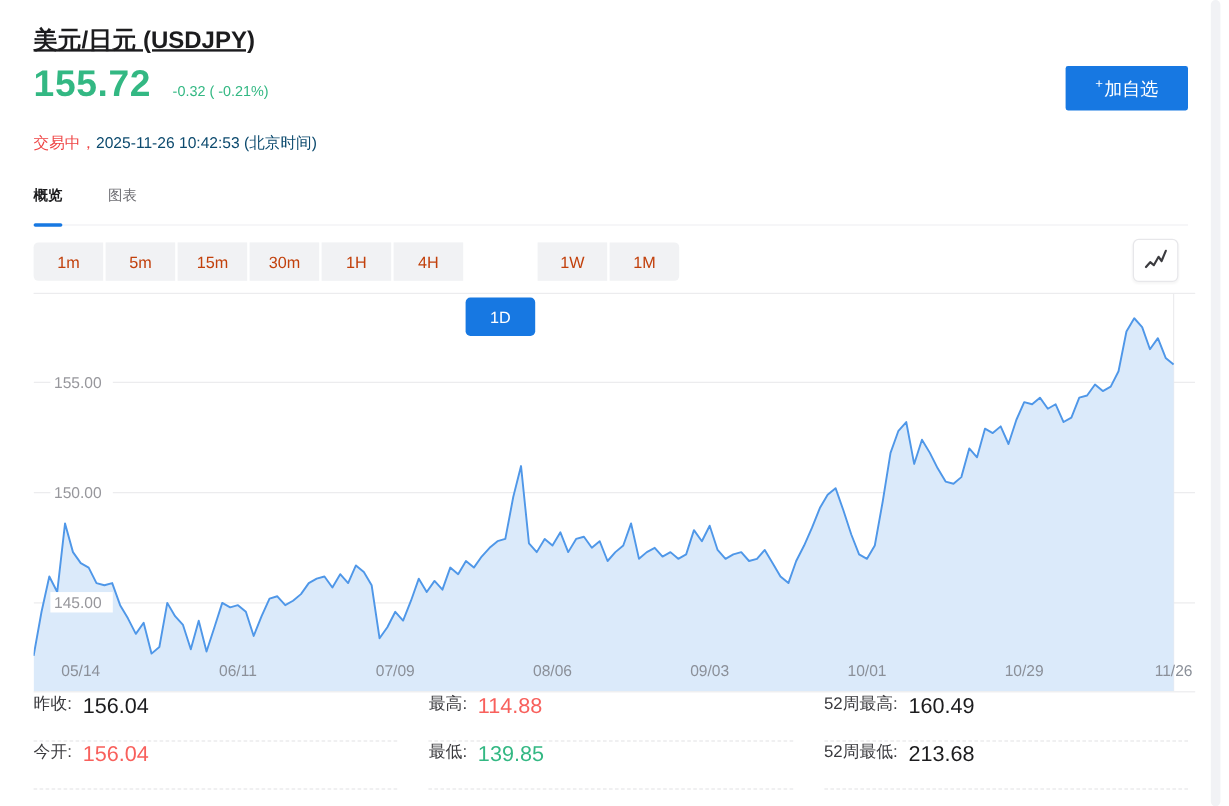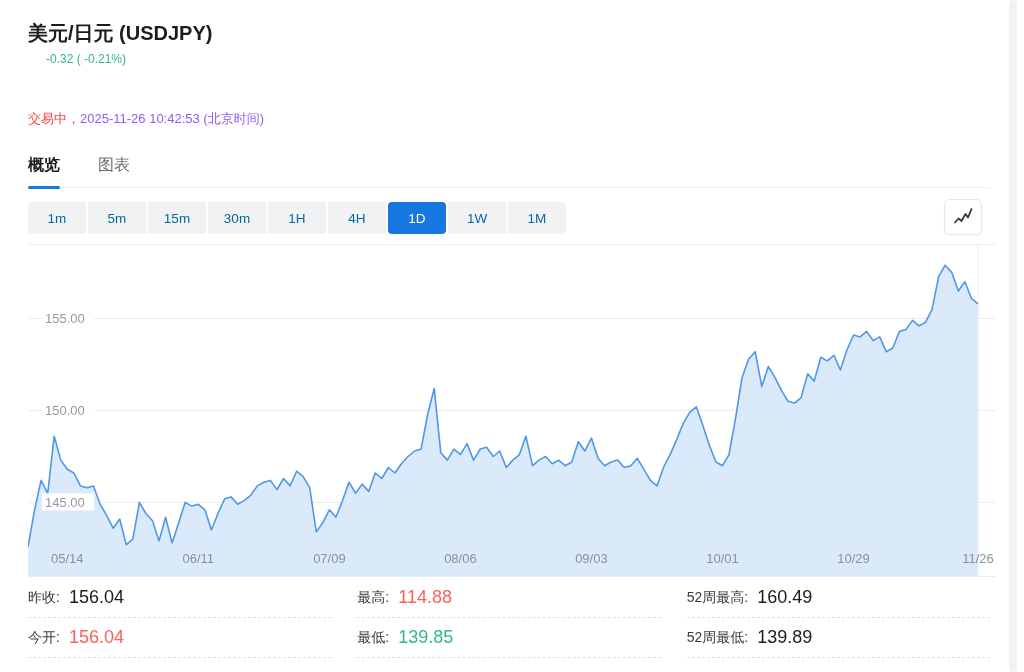--- a/index.html
+++ b/index.html
@@ -1,92 +1,94 @@
 <!DOCTYPE html>
 <html style="--green: #33b883; --red: #f8605c; --blue: #1778e2; --chart-line: #4f97e8; --chart-fill: #dbeafa;"><head>
 <meta charset="utf-8">
 <style>
   * { margin:0; padding:0; box-sizing:border-box; }
   html,body { width:1024px; height:672px; overflow:hidden; background:#fff;
     font-family:"Liberation Sans","DejaVu Sans",sans-serif; color:#1c1c1e; }
   .page { position:relative; width:1024px; height:672px; }
 
   
-  .title { position:absolute; left:28px; top:20px; font-size:20px; font-weight:600; color:#1c1c1e; }
+  .title { position:absolute; left:28px; top:20px; font-size:20px; font-weight:600; color:#1c1c1e;text-decoration:underline; }
   .price-row { position:absolute; left:28px; top:52px; display:flex; align-items:baseline; }
   .price { font-size:31px; font-weight:700; color:var(--green); letter-spacing:.5px; }
   .change { margin-left:18px; font-size:12px; color:var(--green); }
   .status-row { position:absolute; left:28px; top:110px; font-size:13px; }
   .status { color:#ef4444; }
-  .timestamp { color:#8b5cf6; }
+  .timestamp { color:#0c4a6e; }
   .watchlist-btn { position:absolute; right:34px; top:55px; width:102px; height:37px;
     background:var(--blue); color:#fff; border:none; border-radius:2px; font-size:15px;
     font-family:inherit; cursor:pointer; }
   .watchlist-btn sup { font-size:11px; vertical-align:6px; margin-right:1px; }
 
   
   .tabs { position:absolute; left:28px; right:34px; top:150px; height:38px;
     display:flex; gap:38px; border-bottom:1px solid #f1f1f3; }
-  .tab { position:relative; font-size:16px; color:#6e6e73; padding-top:5px; cursor:pointer; }
+  .tab { position:relative; font-size:12px; color:#6e6e73; padding-top:5px; cursor:pointer; }
   .tab[data-active="true"] { color:#1c1c1e; font-weight:700; }
   .tab::after { content:""; position:absolute; left:0; right:0; bottom:-2px; height:3px;
     border-radius:1.5px; background:transparent; }
   .tab[data-active="true"]::after { background:var(--blue); }
 
   
   .toolbar { position:absolute; left:28px; right:34px; top:202px; height:33px; }
   .ranges { display:flex; gap:2px; border-radius:4px; }
   .range-btn { width:58px; height:32px; background:#f1f2f4; border:none; font-size:13.5px;
-    color:#0369a1; font-family:inherit; cursor:pointer; }
+    color:#c2410c; font-family:inherit; cursor:pointer; }
   .range-btn:first-child { border-radius:4px 0 0 4px; }
   .range-btn:last-child { border-radius:0 4px 4px 0; }
-  .range-btn[data-active="true"] { background:var(--blue); color:#fff; border-radius:4px; }
+  .range-btn[data-active="true"] { background:var(--blue); color:#fff; border-radius:4px;margin-top:46px; }
   .chart-style-btn { position:absolute; right:8px; top:-3px; width:38px; height:36px;
     background:#fff; border:1px solid #e7e7ea; border-radius:5px; cursor:pointer;
     display:flex; align-items:center; justify-content:center; box-shadow:0 1px 2px rgba(0,0,0,.04); }
 
   
   .chart-wrap { position:absolute; left:28px; top:244px; width:968px; height:333px;
     border-top:1px solid #ececee; border-bottom:1px solid #ececee; }
   .chart-wrap svg { display:block; }
   .grid { stroke:#ececee; stroke-width:1; }
   .area { fill:var(--chart-fill); stroke:none; }
   .line { fill:none; stroke:var(--chart-line); stroke-width:1.6; stroke-linejoin:round; }
   .ylab { font-size:13px; fill:#97979c; }
   .xlab { font-size:13px; fill:#8b9099; }
 
   
   .stats { position:absolute; left:28px; top:578px; width:962px;
     display:grid; grid-template-columns:1fr 1fr 1fr; column-gap:26px; }
-  .stat-cell { height:40px; display:flex; align-items:center; gap:9px;
+  .stat-cell { height:40px; display:flex; align-items:flex-start; gap:9px;
     border-bottom:1px dashed #e1e1e4; font-size:14px; }
   .stat-label { color:#3a3a3e; }
   .stat-value { font-size:18px; font-weight:400; color:#1c1c1e; }
   .stat-value[data-color="red"] { color:var(--red); }
   .stat-value[data-color="green"] { color:var(--green); }
 
   
   .scrollbar { position:absolute; right:7px; top:0; width:8px; height:672px;
     background:#f1f2f5; border-radius:4px; }
 </style>
 </head>
 <body>
 
 <div class="page">
 
   <h1 class="title">美元/日元 (USDJPY)</h1>
 
   <div class="price-row">
+    <span class="price">155.72</span>
     <span class="change">-0.32 ( -0.21%)</span>
   </div>
 
   <div class="status-row">
     <span class="status">交易中，</span><span class="timestamp">2025-11-26 10:42:53 (北京时间)</span>
   </div>
 
+  <button class="watchlist-btn"><sup>+</sup><span>加自选</span></button>
 
   <div class="tabs">
     <div class="tab" data-active="true">
       <span>概览</span>
     </div>
     <div class="tab" data-active="false">
       <span>图表</span>
     </div>
   </div>
 
@@ -152,18 +154,18 @@
     <div class="stat-cell">
       <span class="stat-label">今开:</span>
       <span class="stat-value" data-color="red">156.04</span>
     </div>
     <div class="stat-cell">
       <span class="stat-label">最低:</span>
       <span class="stat-value" data-color="green">139.85</span>
     </div>
     <div class="stat-cell">
       <span class="stat-label">52周最低:</span>
-      <span class="stat-value" data-color="dark">139.89</span>
+      <span class="stat-value" data-color="dark">213.68</span>
     </div>
   </div>
 
   <div class="scrollbar"></div>
 </div>
 
 </body></html>

